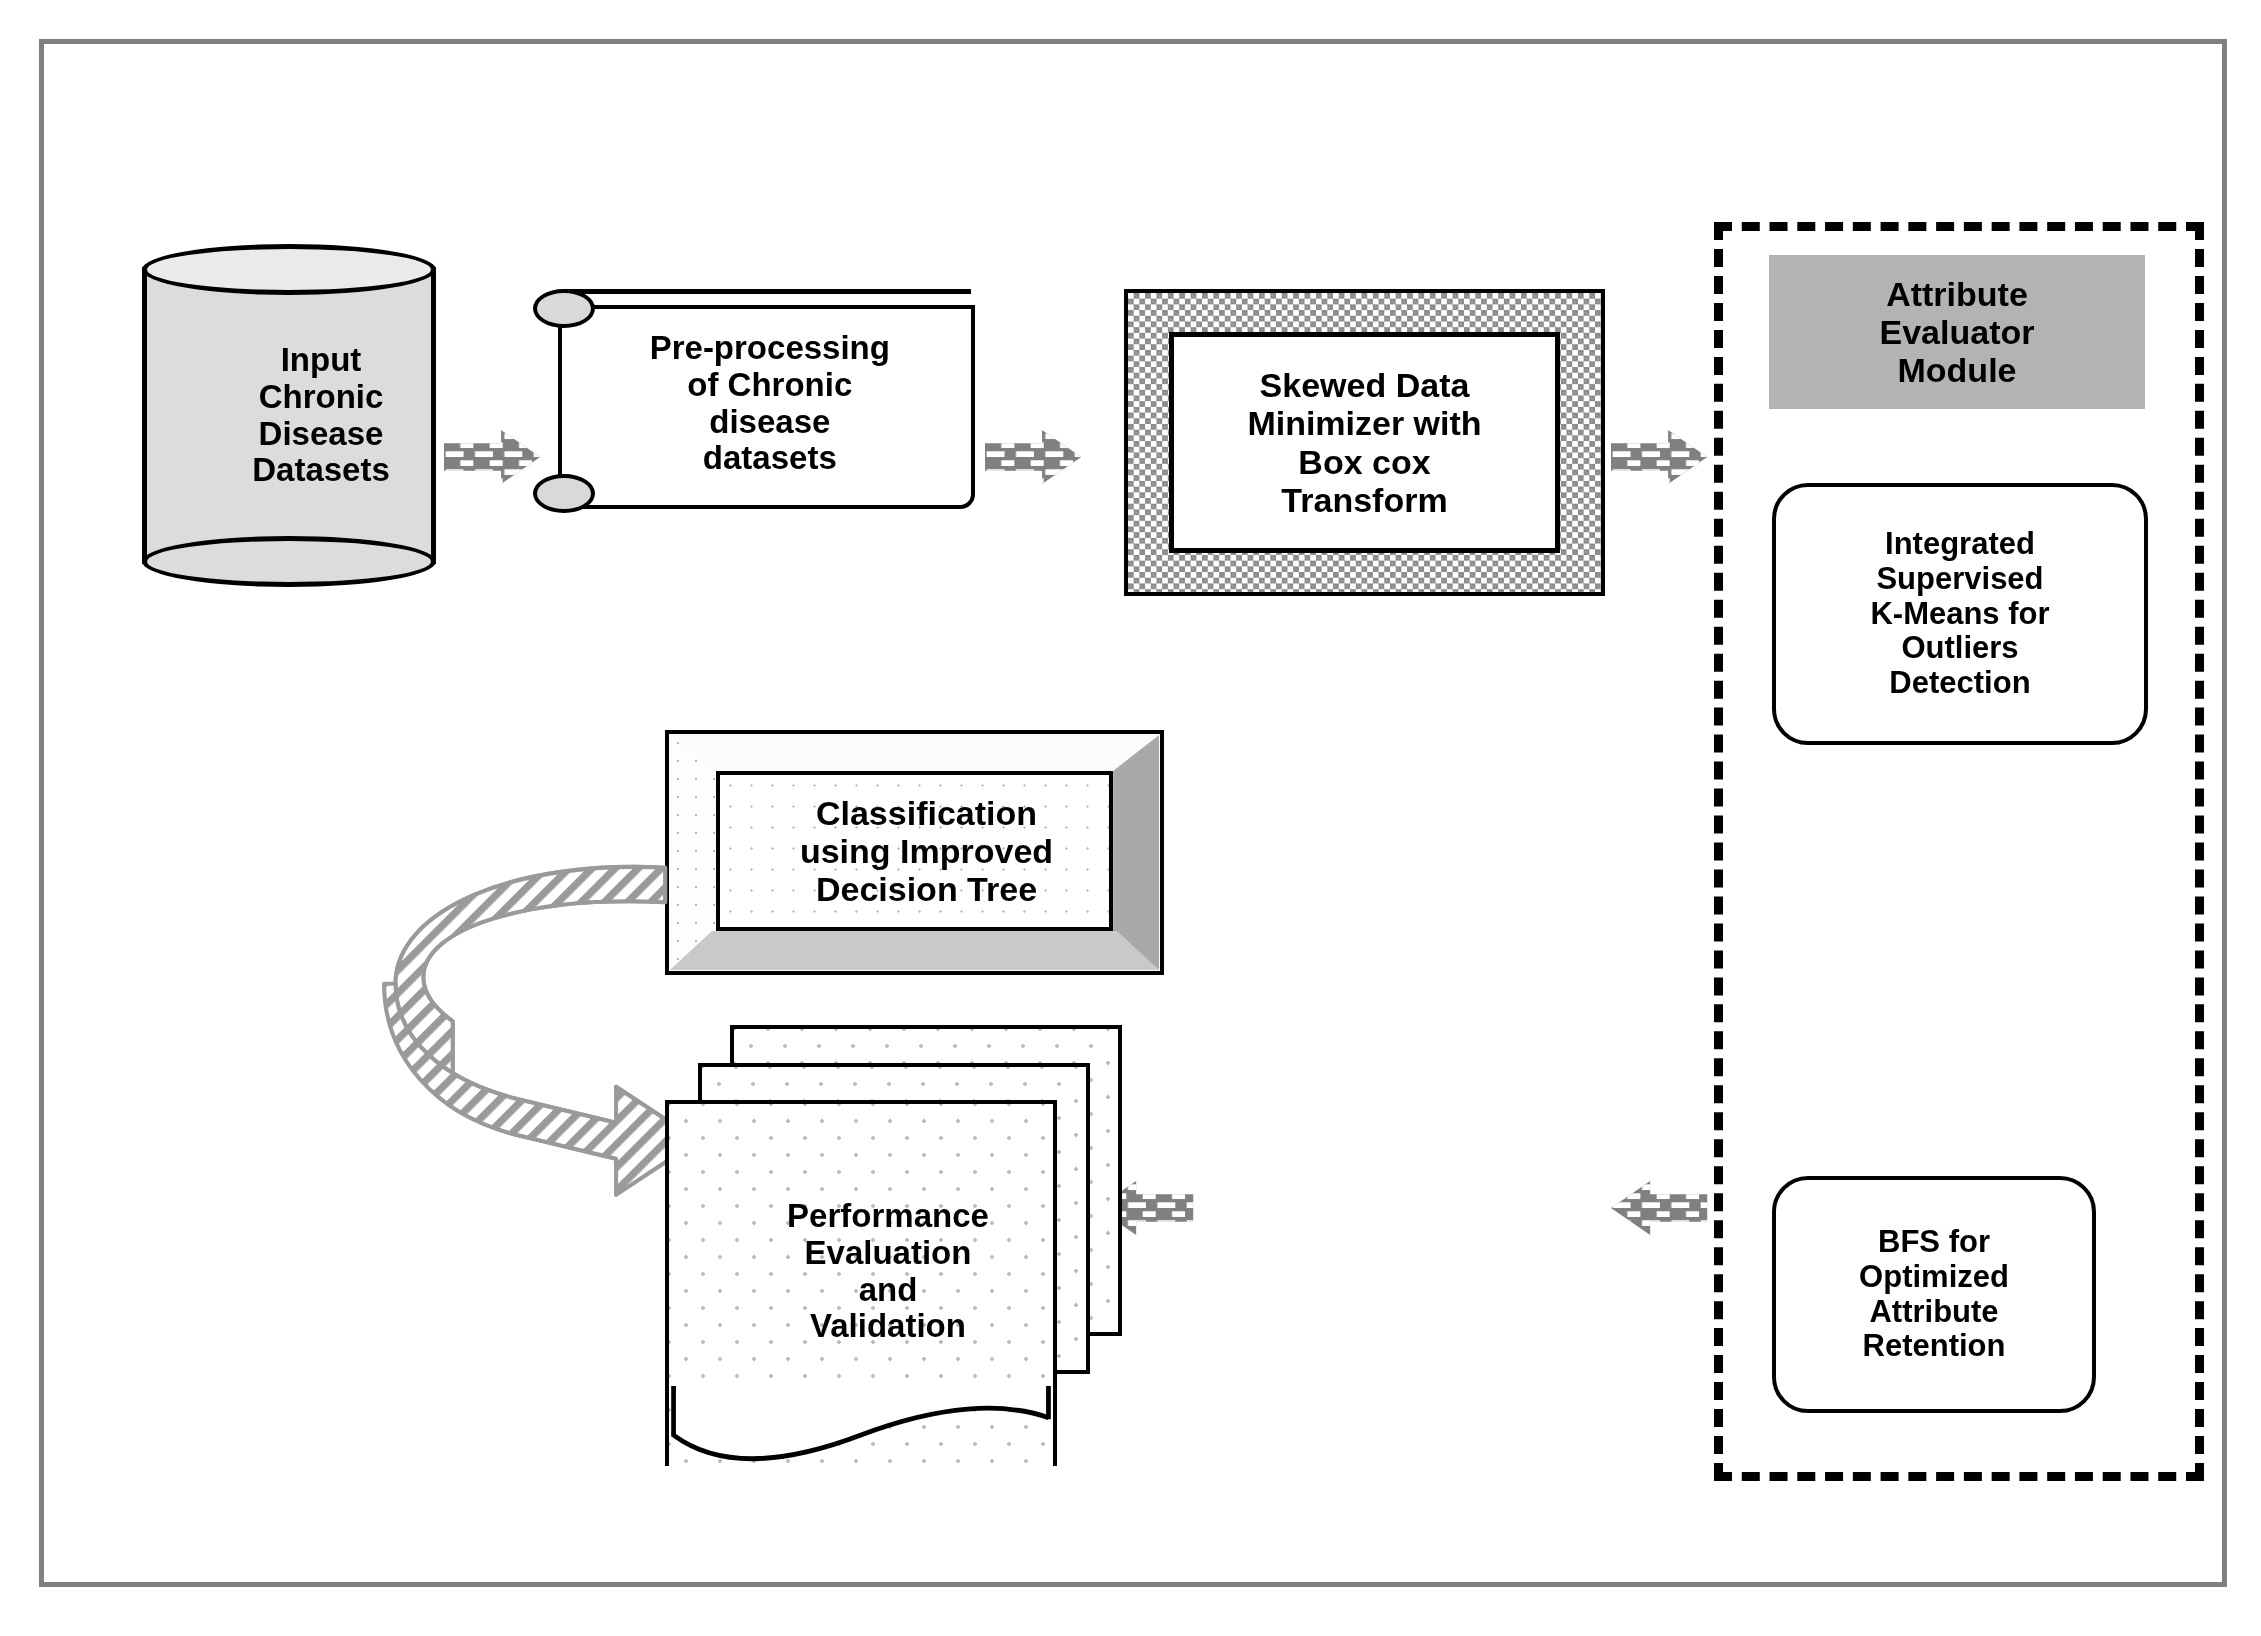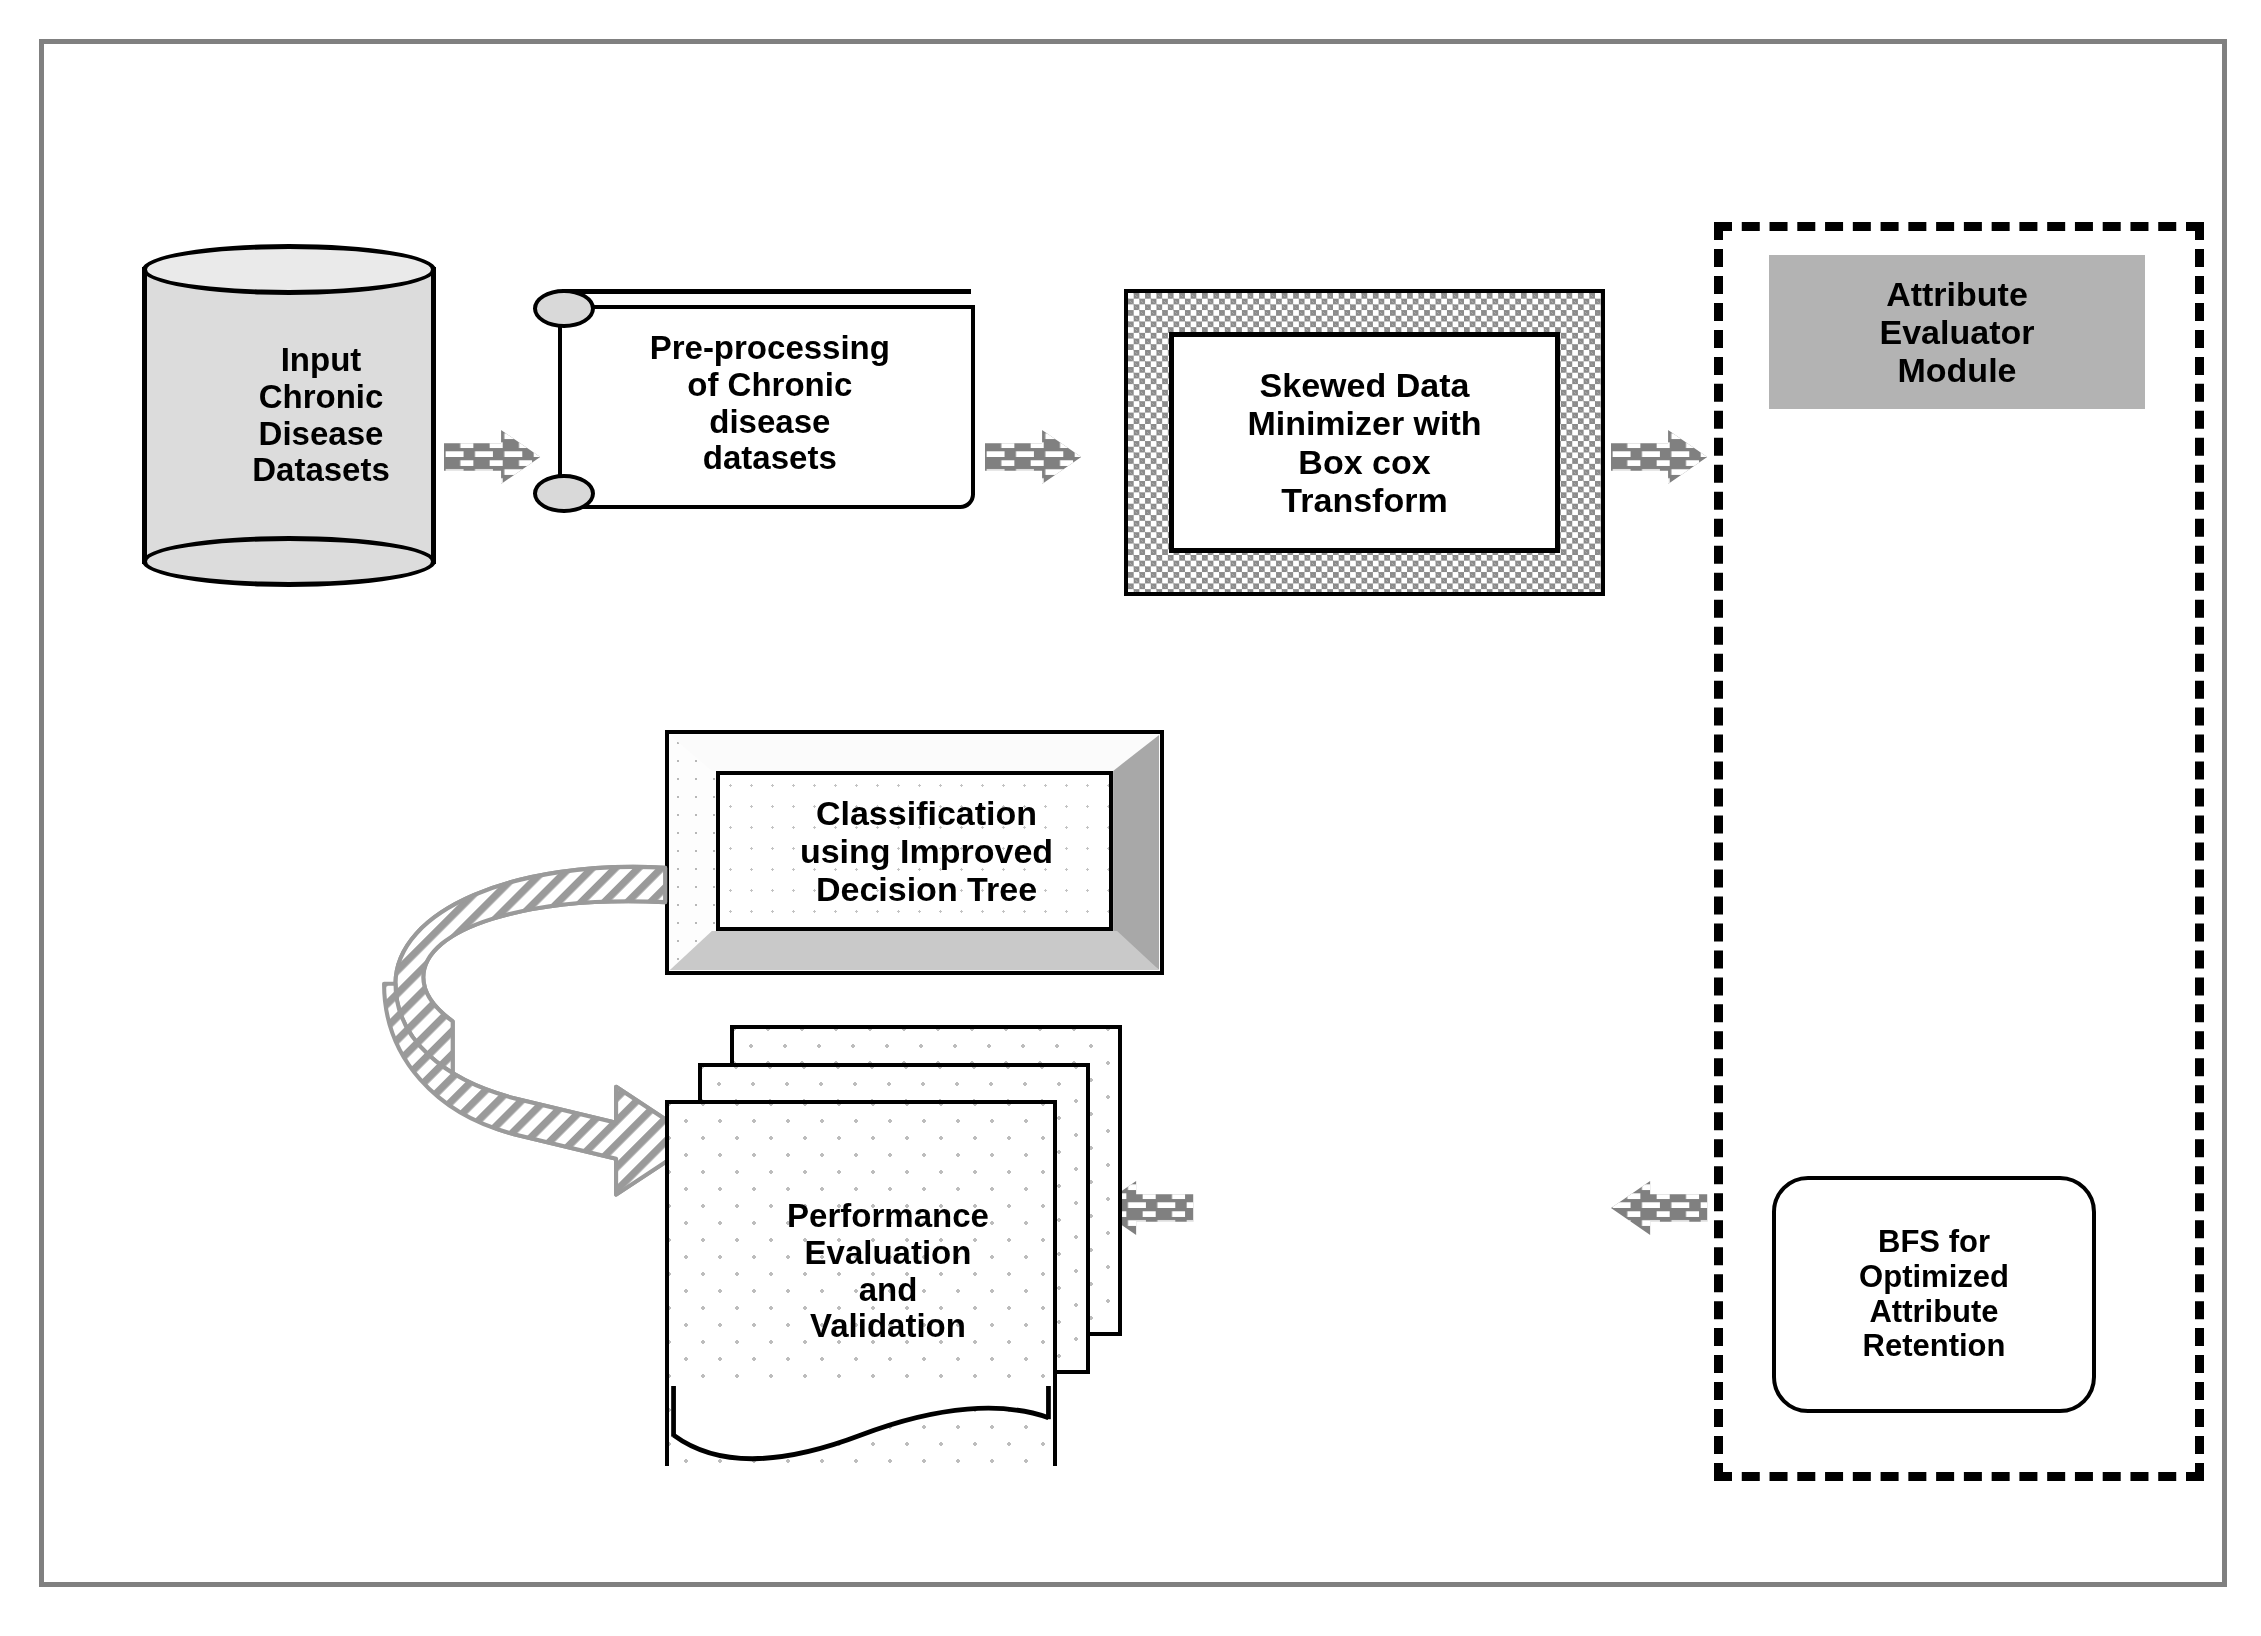--- a/index.html
+++ b/index.html
@@ -151,20 +151,27 @@
   </div>
 
   <div class="node" id="aem"></div>
 
   <div class="node" id="aem-head">
     <div class="lbl">Attribute
 Evaluator
 Module</div>
   </div>
 
+  <div class="node rbox" id="rbox1">
+    <div class="lbl">Integrated
+Supervised
+K-Means for
+Outliers
+Detection</div>
+  </div>
   <div class="node rbox" id="rbox3">
     <div class="lbl">BFS for
 Optimized
 Attribute
 Retention</div>
   </div>
 
   <div class="arrow" style="left:1567px;top:1111px;width:106px;height:106px;">
     <svg width="106" height="106" viewBox="0 0 130 130">
       <g transform="translate(0,32)">

